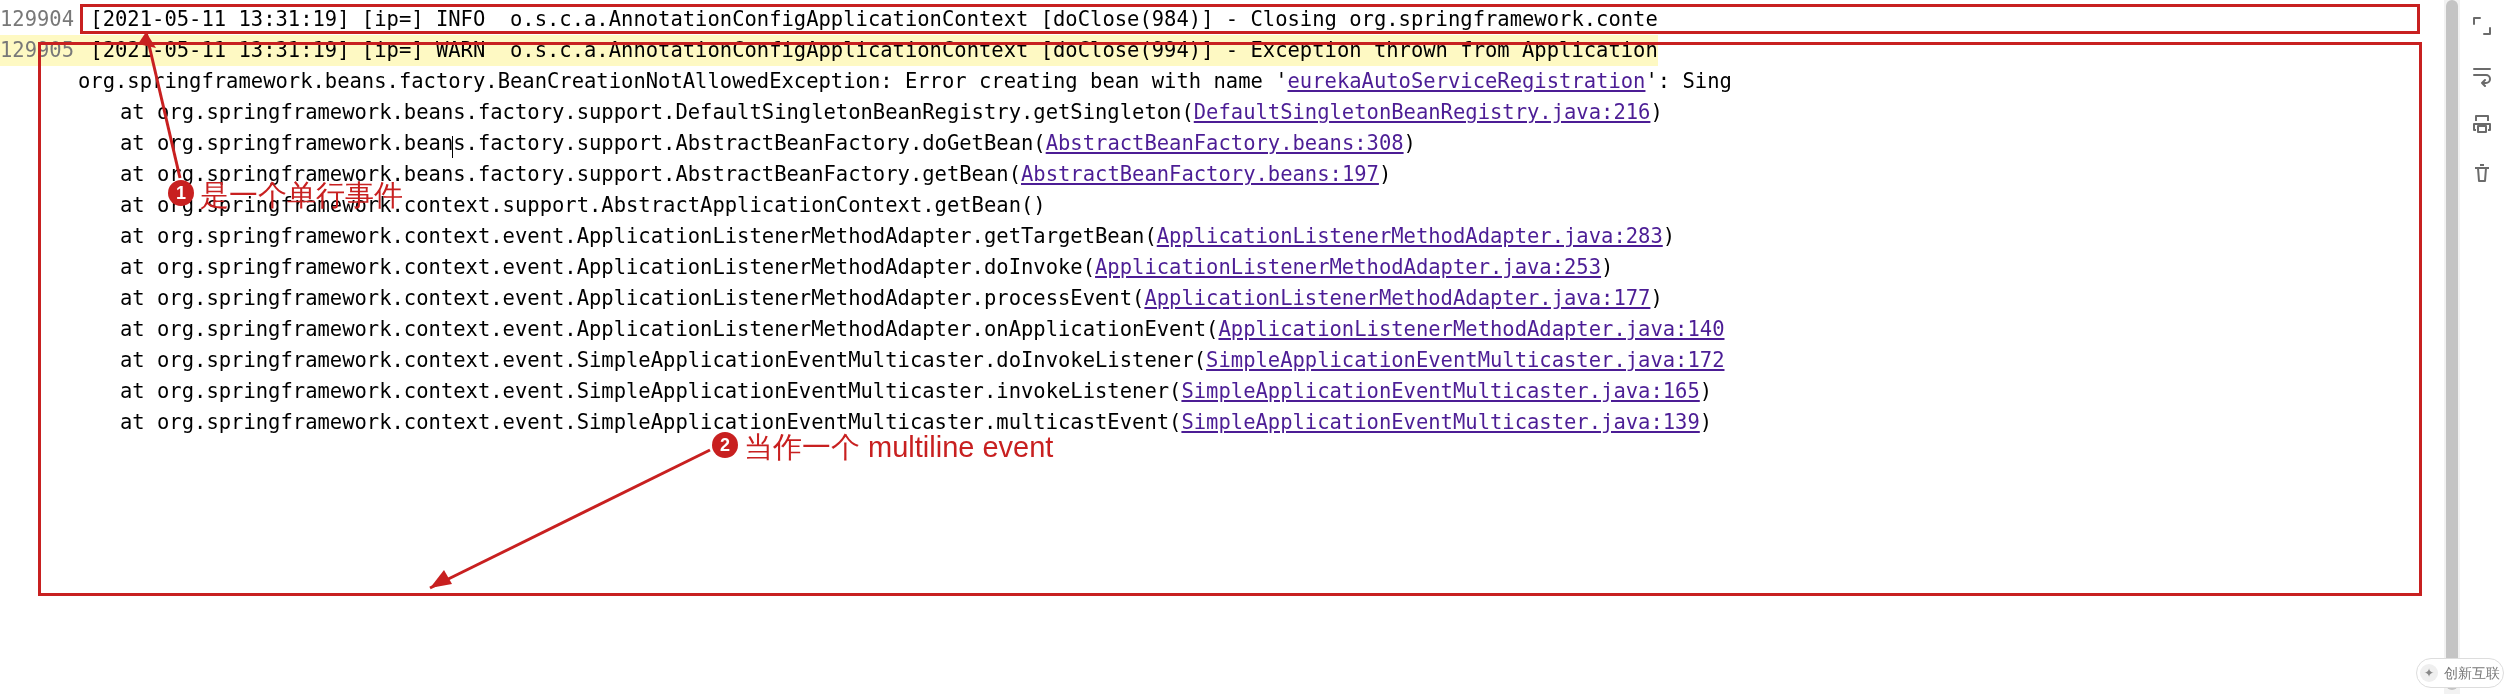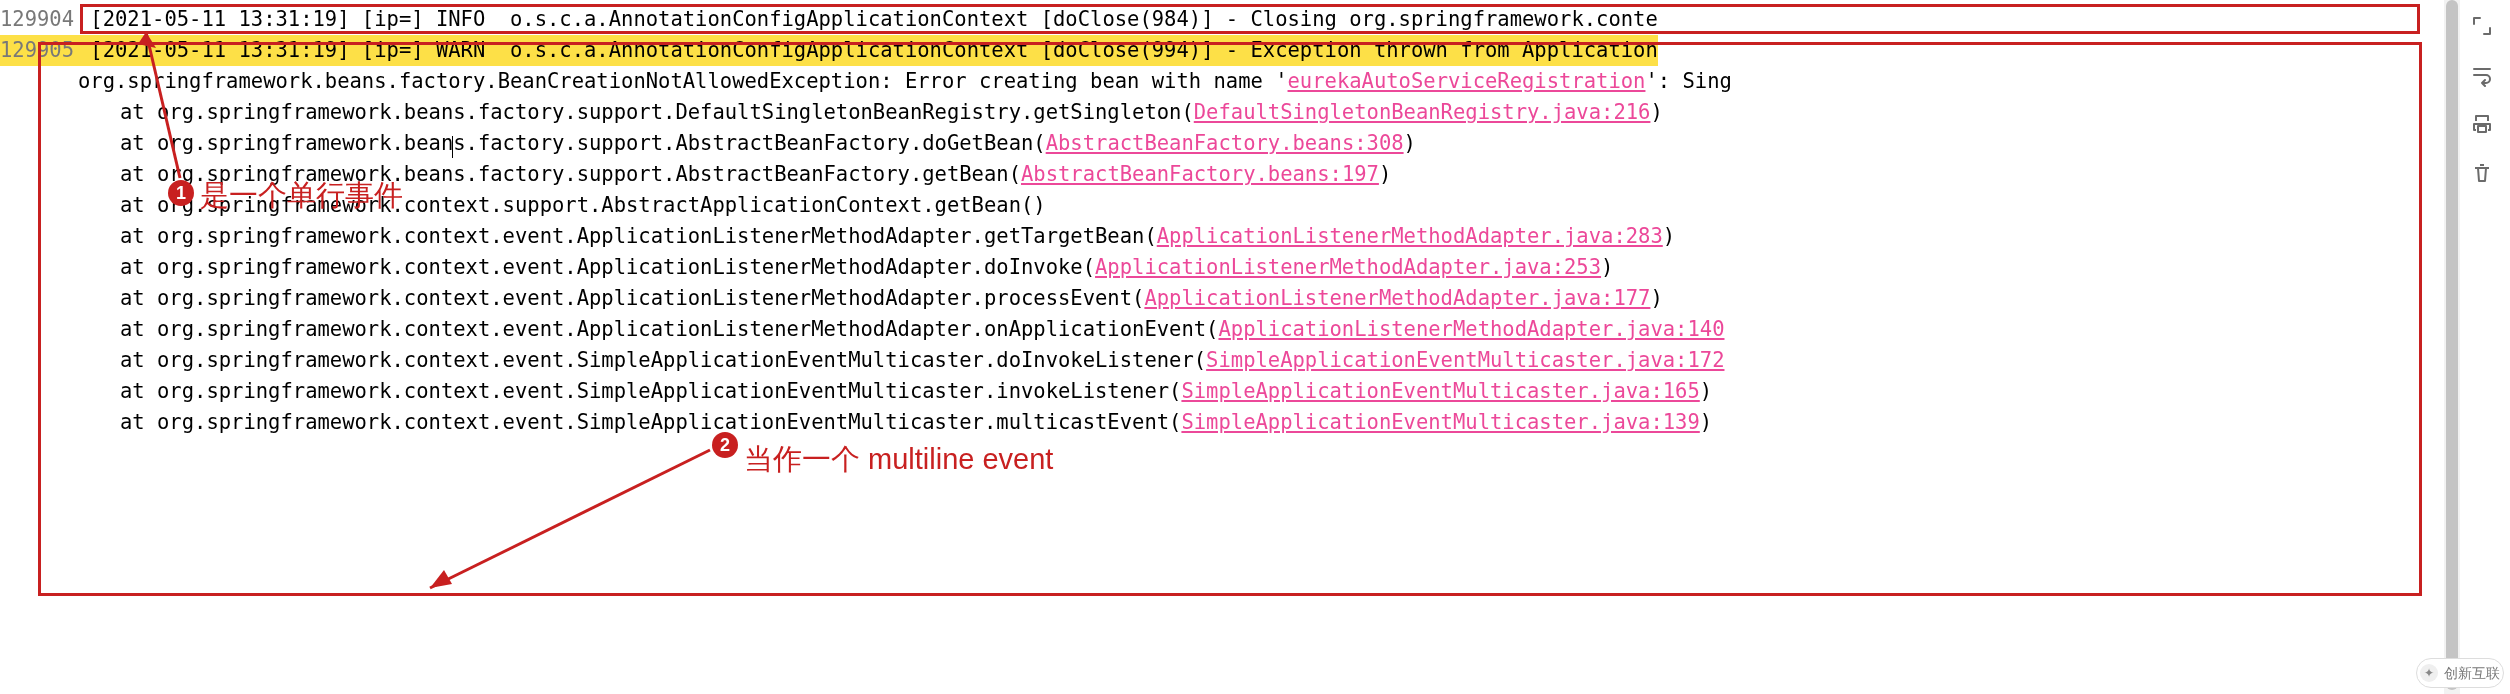--- a/index.html
+++ b/index.html
@@ -17,22 +17,22 @@
     padding-top: 4px;
   }
   .scroll-area {
     position: relative;
     padding-right: 52px;
     white-space: nowrap;
   }
   .log-line { display: flex; align-items: center; white-space: pre; }
   .ln { display:inline-block; width: 78px; text-align: right; color:#787878; padding-right:6px; flex-shrink:0; }
   .pad-gutter { display:inline-block; width: 78px; flex-shrink:0; }
-  .link { color:#ec4899; text-decoration: underline; }
-  .hl { background:#fde047; }
+  .link { color:#4c1d95; text-decoration: underline; }
+  .hl { background:#fef9c3; }
   .caret { border-right:1px solid #000; height:22px; display:inline-block; position:relative; top:3px; margin-left:-1px;}
 
   .stack-indent { display:inline-block; width:42px; }
 
   .toolbar {
     position: absolute;
     right: 10px;
     top: 14px;
     width: 36px;
     display: flex;
@@ -171,18 +171,18 @@
   <line class="arrow-line" x1="180" y1="178" x2="146" y2="32"></line>
   <polygon class="arrow-head" points="146,32 156,48 138,44"></polygon>
   <line class="arrow-line" x1="710" y1="450" x2="430" y2="588"></line>
   <polygon class="arrow-head" points="430,588 452,584 444,570"></polygon>
 </svg>
 
 <div class="badge" style="left:168px; top:180px;">1</div>
 <div class="ann-text" style="left:200px; top:180px;">是一个单行事件</div>
 
 <div class="badge" style="left:712px; top:432px;">2</div>
-<div class="ann-text" style="left:744px; top:444px;text-align:right;">当作一个 multiline event</div>
+<div class="ann-text" style="left:744px; top:432px;text-align:right;">当作一个 multiline event</div>
 
 <div class="watermark">
   <span class="dot">✦</span>
     <span>创新互联</span>
 </div>
 
 </body></html>

